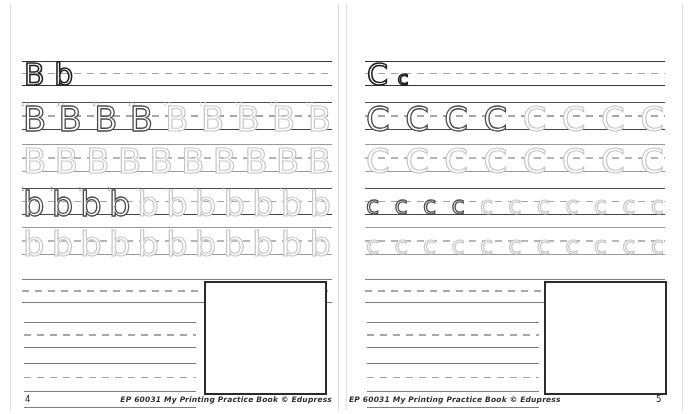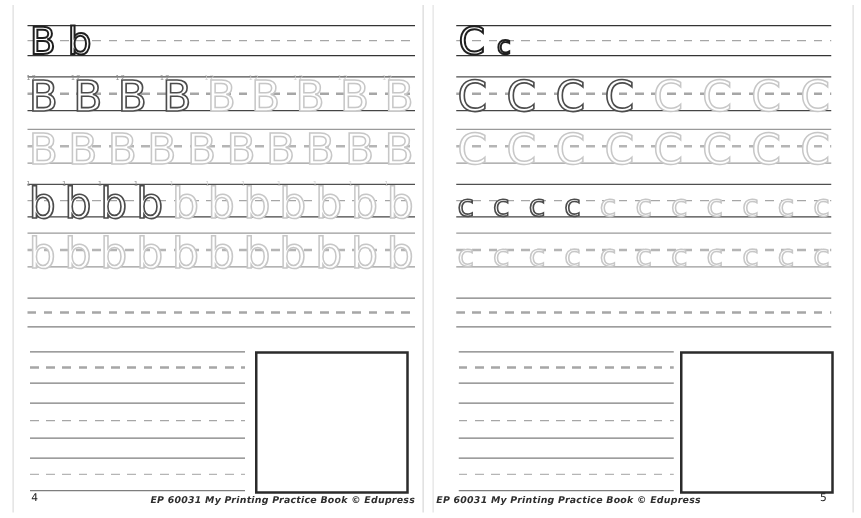--- a/index.html
+++ b/index.html
@@ -12,21 +12,21 @@
   #edgeG1{left:338px;background:#d9d9d9;}
   #edgeG2{left:346px;background:#e3e3e3;}
   #edgeR{left:682px;}
 
   
   .page{position:absolute;top:0;height:414px;}
   #pageL{left:22px;width:310px;}
   #pageR{left:365px;width:300px;text-align:center;}
 
   
-  .row{position:absolute;left:0;right:0;}
+  .row{position:absolute;left:0;right:0;margin-top:41px;}
   .dk{border-top:1.5px solid #4f4f4f;border-bottom:1.5px solid #454545;}
   .lt{border-top:1.5px solid #9a9a9a;border-bottom:1.5px solid #9a9a9a;}
   .md{border-top:1.5px solid #7e7e7e;border-bottom:1.5px solid #7e7e7e;}
   .hdrln{border-top:1.6px solid #343434;border-bottom:1.6px solid #343434;}
   .mid{position:absolute;left:0;right:0;top:calc(50% - 1px);height:1.6px;
     background:repeating-linear-gradient(90deg,#a6a6a6 0 7px,transparent 7px 13px);}
   .lt .mid,.g3 .mid{background:repeating-linear-gradient(90deg,#b5b5b5 0 7px,transparent 7px 13px);}
 
   .rh{top:20px;height:23px;}
   .r2{top:61px;height:26px;}

